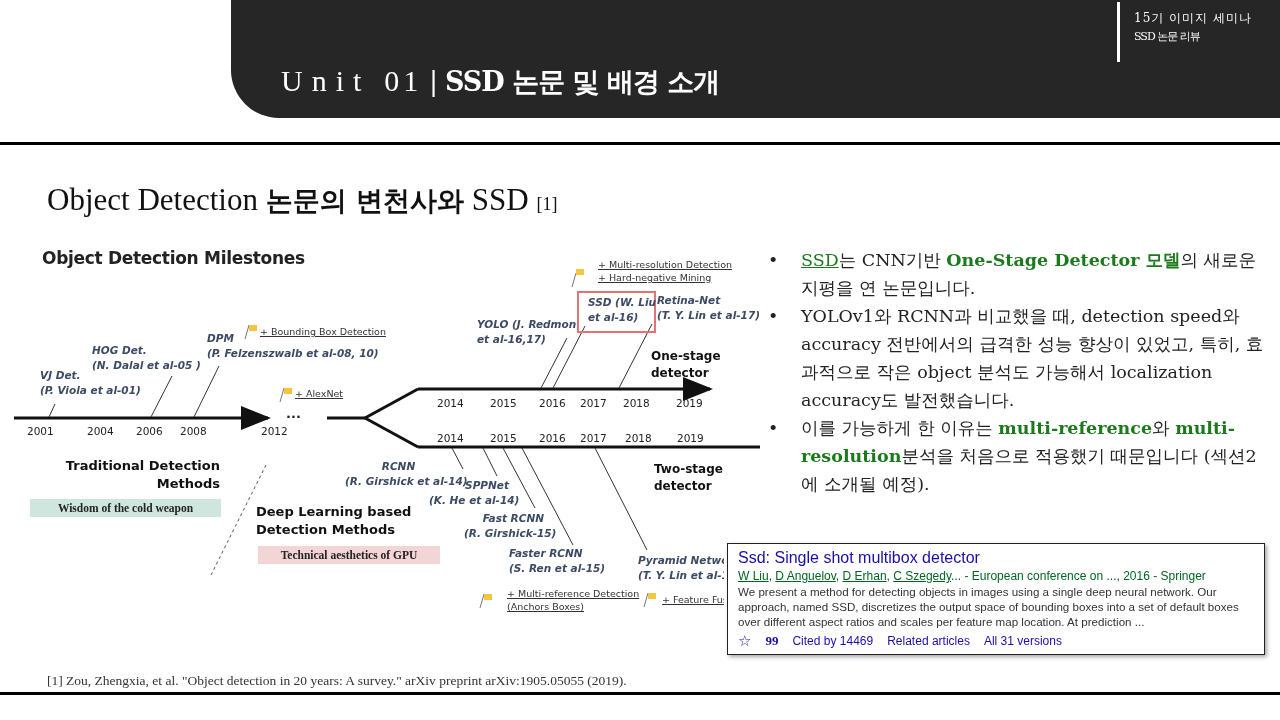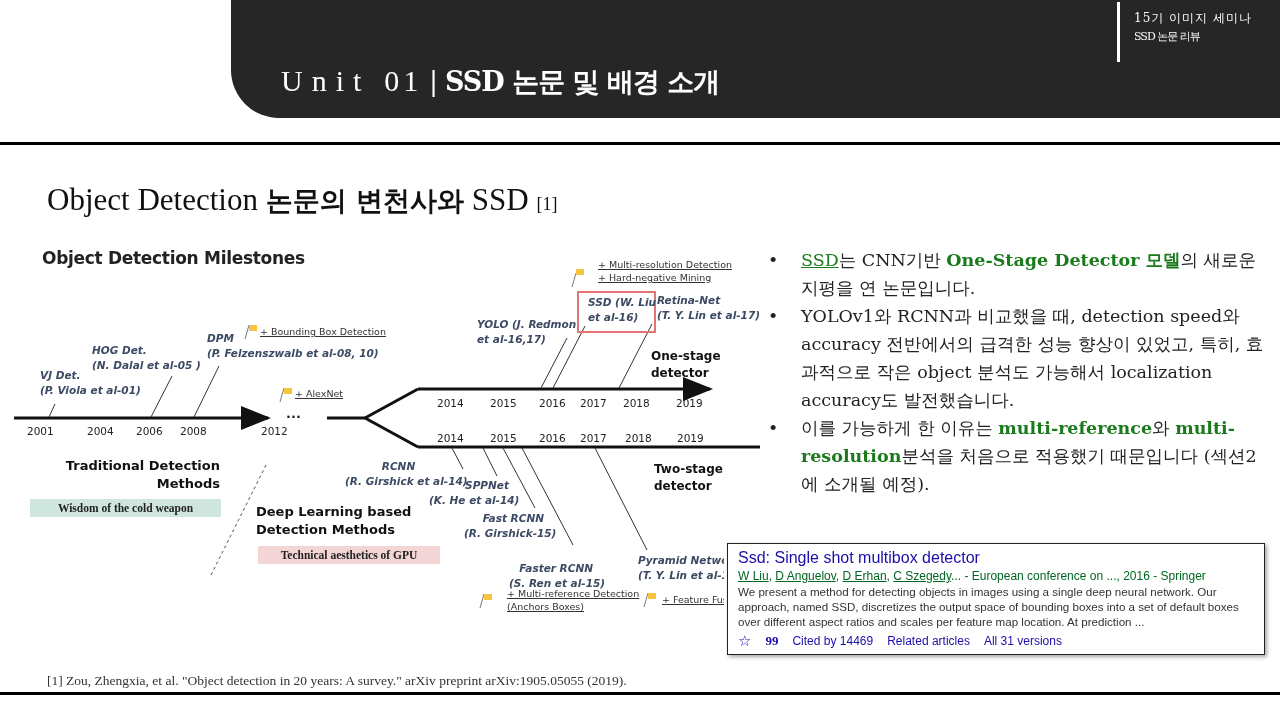--- a/index.html
+++ b/index.html
@@ -191,21 +191,21 @@
     <div>(R. Girshick et al-14)</div>
   </div>
   <div class="lbl" style="left:429px;top:238px;text-align:right;width:80px">
     <div>SPPNet</div>
     <div>(K. He et al-14)</div>
   </div>
   <div class="lbl" style="left:464px;top:271px;text-align:right;width:80px">
     <div>Fast RCNN</div>
     <div>(R. Girshick-15)</div>
   </div>
-  <div class="lbl" style="left:509px;top:321px;text-align:right;width:84px">
+  <div class="lbl" style="left:509px;top:306px;text-align:left;width:84px">
     <div>Faster RCNN</div>
     <div>(S. Ren et al-15)</div>
   </div>
   <div class="lbl" style="left:638px;top:313px;width:86px;overflow:hidden">
     <div>Pyramid Networ</div>
     <div>(T. Y. Lin et al-17</div>
   </div>
 
   <div class="flag-text" style="left:260px;top:85px">+ Bounding Box Detection</div>
   <div class="flag-text" style="left:295px;top:147px">+ AlexNet</div>

